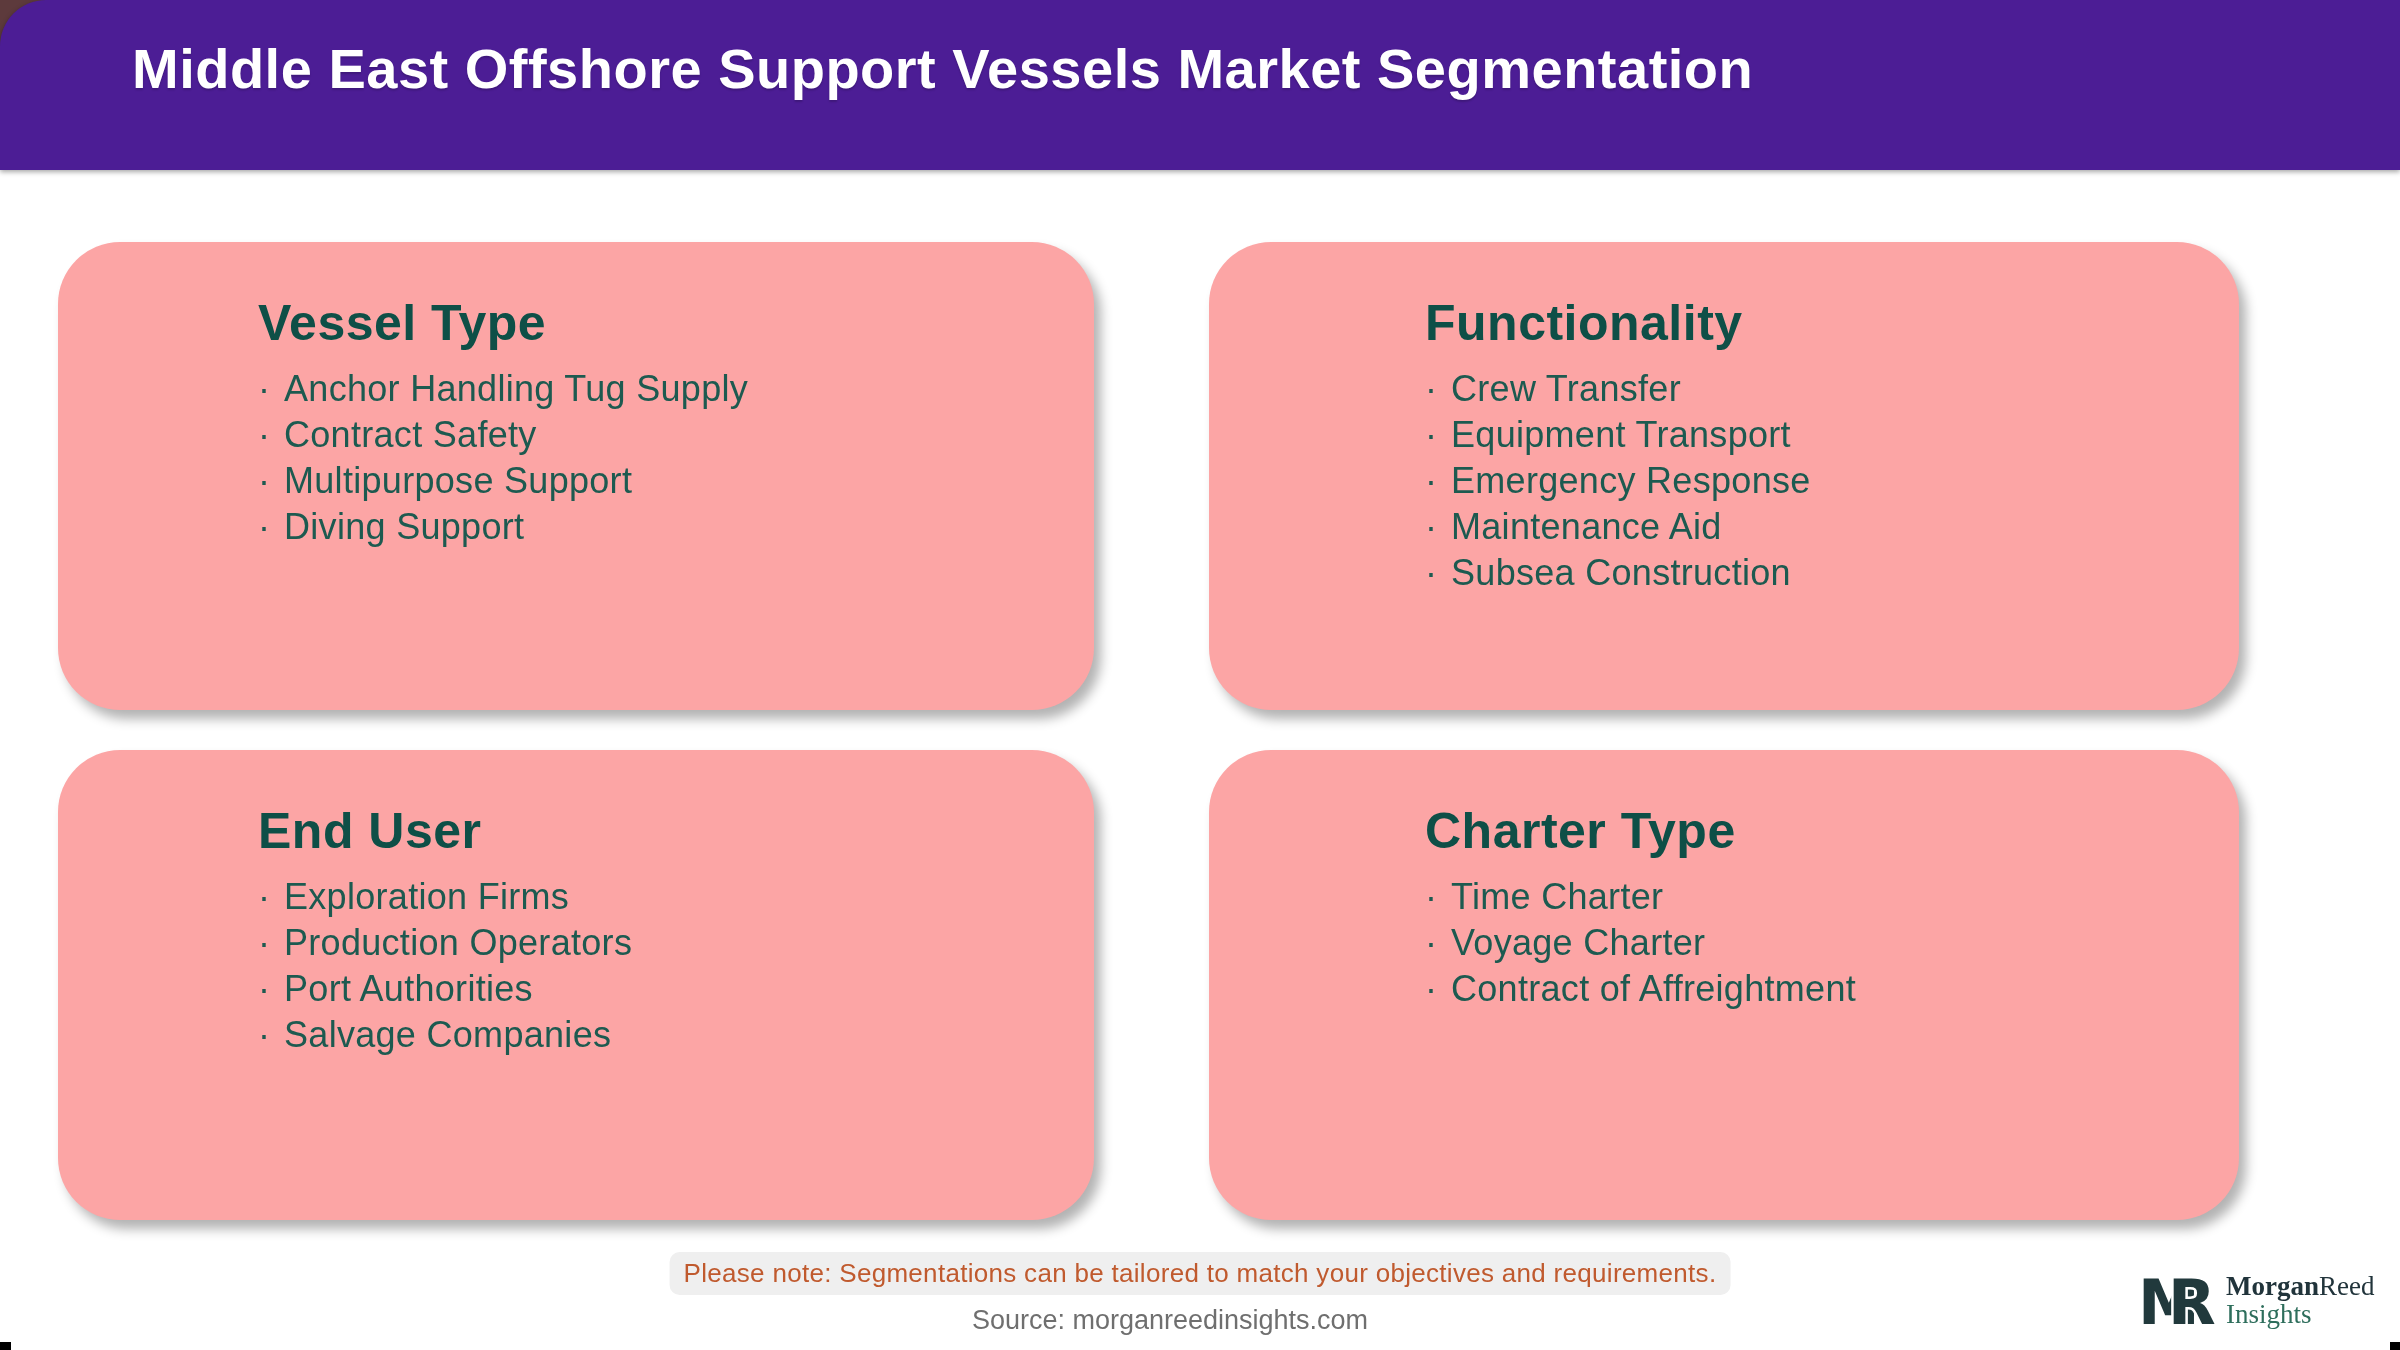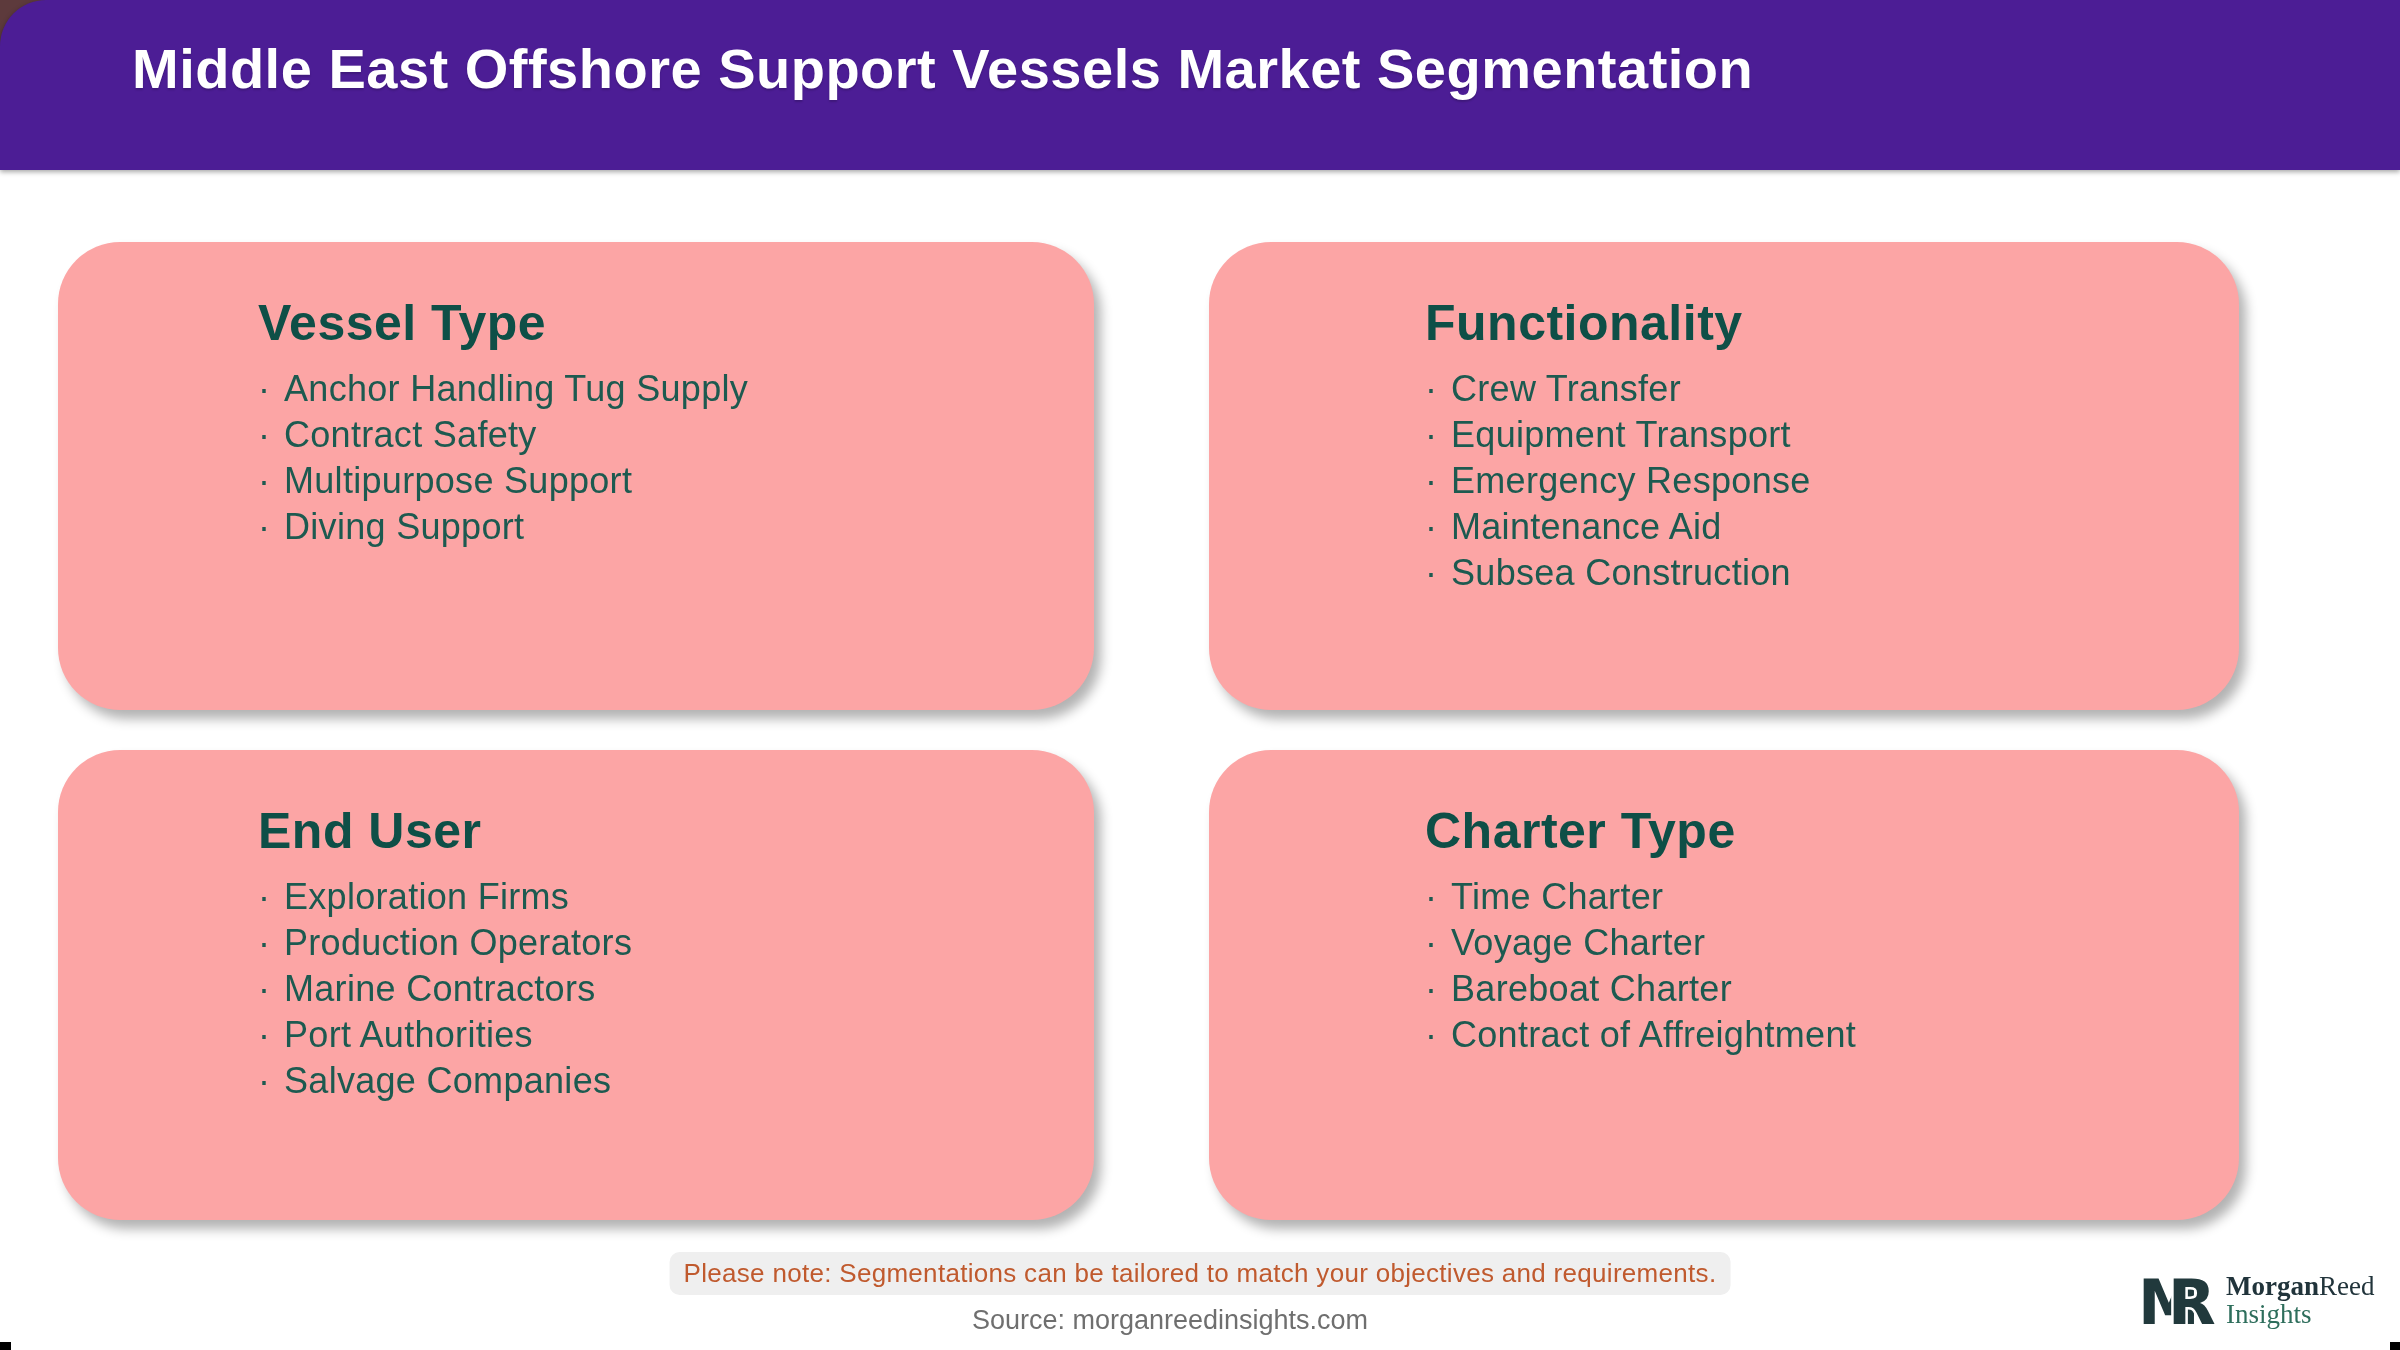--- a/index.html
+++ b/index.html
@@ -101,34 +101,32 @@
         </ul>
     </div>
   </div>
 
   <div class="card c3">
     <div class="inner">
       <h2>End User</h2>
       <ul>
           <li><span class="bullet">·</span><span>Exploration Firms</span></li>
           <li><span class="bullet">·</span><span>Production Operators</span></li>
-          <li><span class="bullet">·</span><span>Marine Contractors</span></li>
           <li><span class="bullet">·</span><span>Port Authorities</span></li>
           <li><span class="bullet">·</span><span>Salvage Companies</span></li>
         </ul>
     </div>
   </div>
 
   <div class="card c4">
     <div class="inner">
       <h2>Charter Type</h2>
       <ul>
           <li><span class="bullet">·</span><span>Time Charter</span></li>
           <li><span class="bullet">·</span><span>Voyage Charter</span></li>
-          <li><span class="bullet">·</span><span>Bareboat Charter</span></li>
           <li><span class="bullet">·</span><span>Contract of Affreightment</span></li>
         </ul>
     </div>
   </div>
 
   <div class="note-bar">
     <span>Please note: Segmentations can be tailored to match your objectives and requirements.</span>
   </div>
 
   <div class="source-line">Source: morganreedinsights.com</div>

